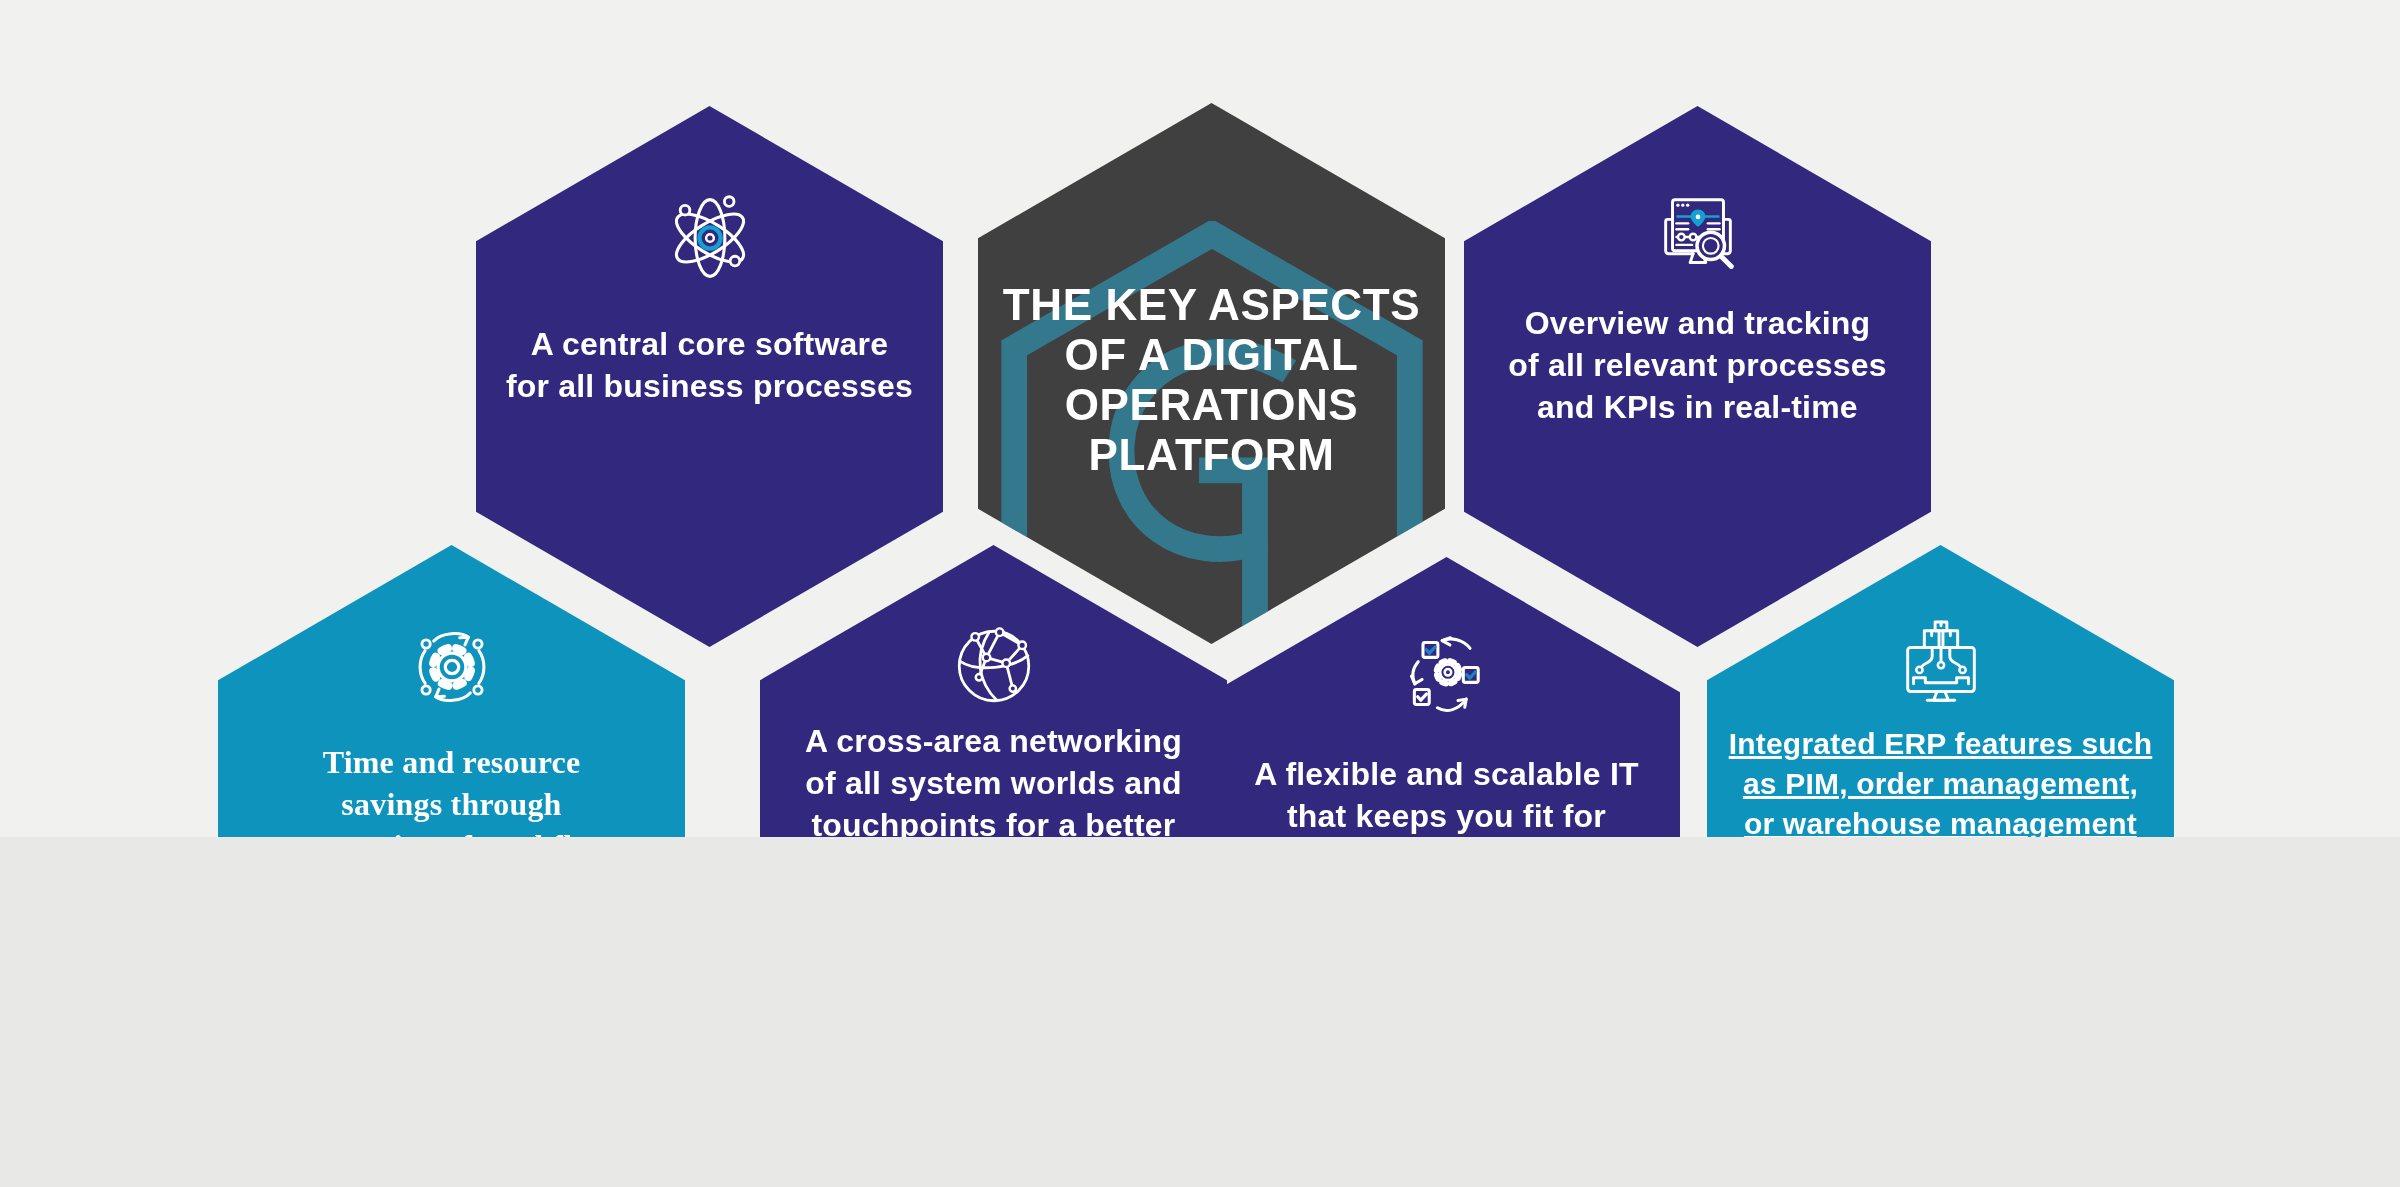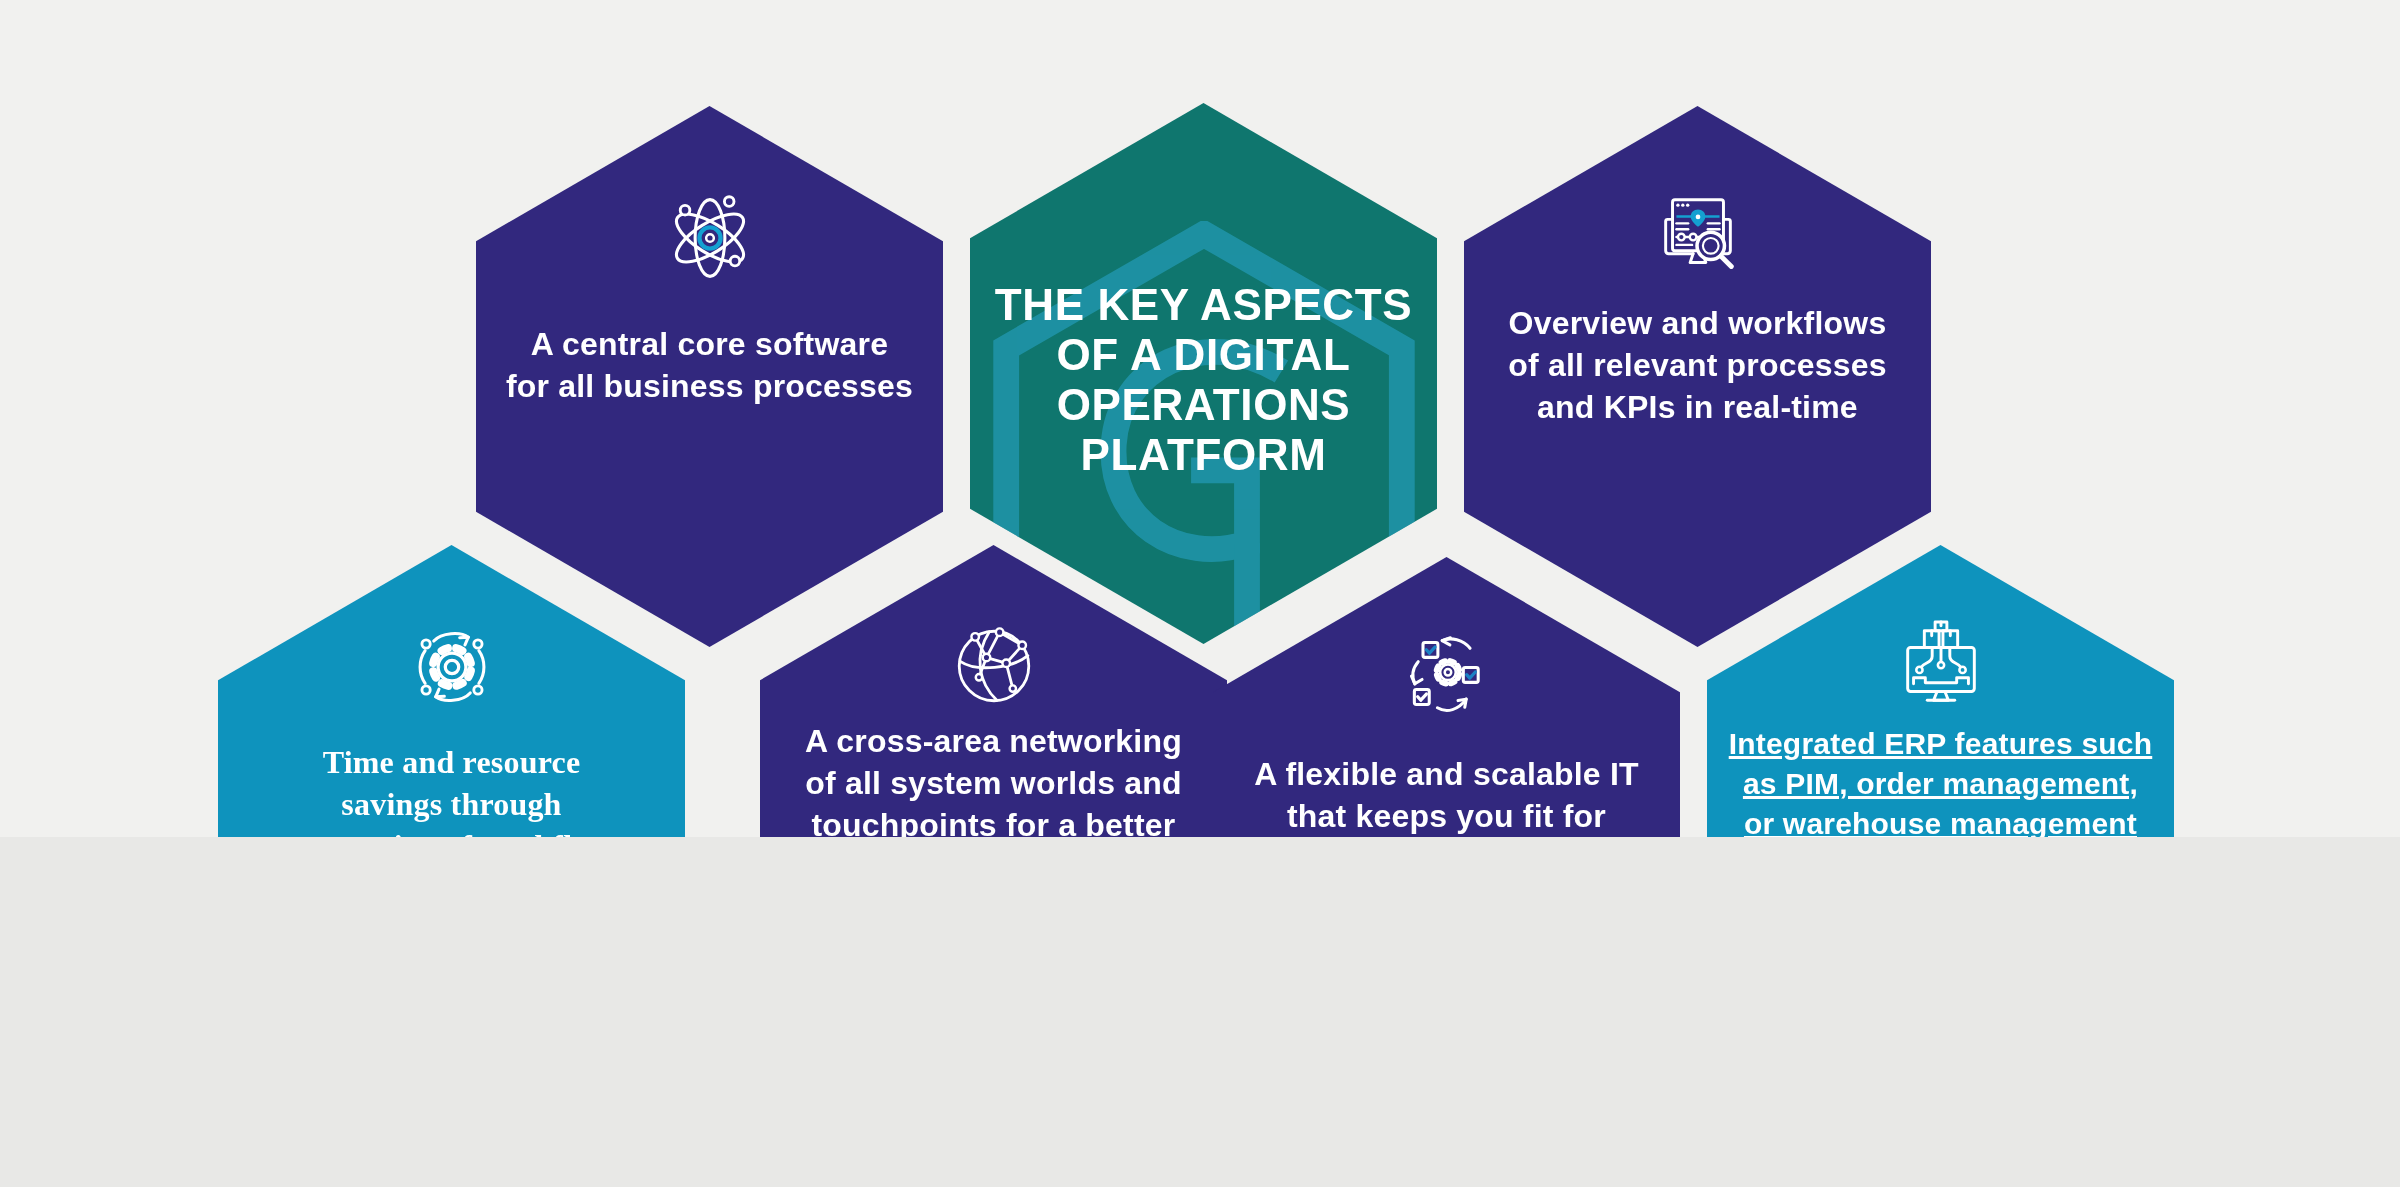--- a/index.html
+++ b/index.html
@@ -10,21 +10,21 @@
     overflow:hidden;
     font-family:"Liberation Sans", sans-serif;
   }
   .hex{
     position:absolute;
     width:467px;height:541px;
     clip-path:polygon(50% 0,100% 25%,100% 75%,50% 100%,0 75%,0 25%);
   }
   .hex.purple{background:#32287e;}
   .hex.teal{background:#0e93bd;}
-  .hex.center-teal{background:#0f766e;}
+  .hex.center-teal{background:#404040;margin-left:8px;}
   .hex-icon{
     position:absolute;left:50%;transform:translateX(-50%);
   }
   .row1 .hex-icon{top:84px;}
   .row2 .hex-icon{top:74px;}
   .hex-text{
     position:absolute;left:3%;width:94%;top:0;height:100%;
     display:flex;align-items:center;justify-content:center;
     text-align:center;color:#ffffff;
     font-weight:700;font-size:32px;line-height:42px;
@@ -110,21 +110,21 @@
       <g fill="#32287e" stroke="#ffffff" stroke-width="2.4">
         <circle cx="33" cy="48" r="3.4"></circle>
           <circle cx="45" cy="48" r="3.4"></circle>
           <circle cx="57" cy="48" r="3.4"></circle>
           <circle cx="68" cy="48" r="3.4"></circle>
       </g>
       <circle cx="63" cy="57" r="14" fill="#32287e" stroke="#ffffff" stroke-width="3.6"></circle>
       <circle cx="63" cy="57" r="8" fill="none" stroke="#ffffff" stroke-width="2.2"></circle>
       <line x1="73.5" y1="67.5" x2="84" y2="78" stroke="#ffffff" stroke-width="5" stroke-linecap="round"></line>
     </svg>
-    <div class="hex-text">Overview and workflows
+    <div class="hex-text">Overview and tracking
 of all relevant processes
 and KPIs in real-time</div>
   </div>
 
   <div class="hex teal row2" style="left:218px;top:545px;font-family:Liberation Serif, serif;">
     <svg class="hex-icon" width="96" height="96" viewBox="0 0 100 100">
       <g fill="none" stroke="#ffffff" stroke-linecap="round">
         <circle cx="50" cy="50" r="20" stroke-width="8.5" stroke-dasharray="7 8.7" transform="rotate(11 50 50)"></circle>
         <circle cx="50" cy="50" r="14.5" stroke-width="3.4"></circle>
         <circle cx="50" cy="50" r="7" stroke-width="3.4"></circle>

